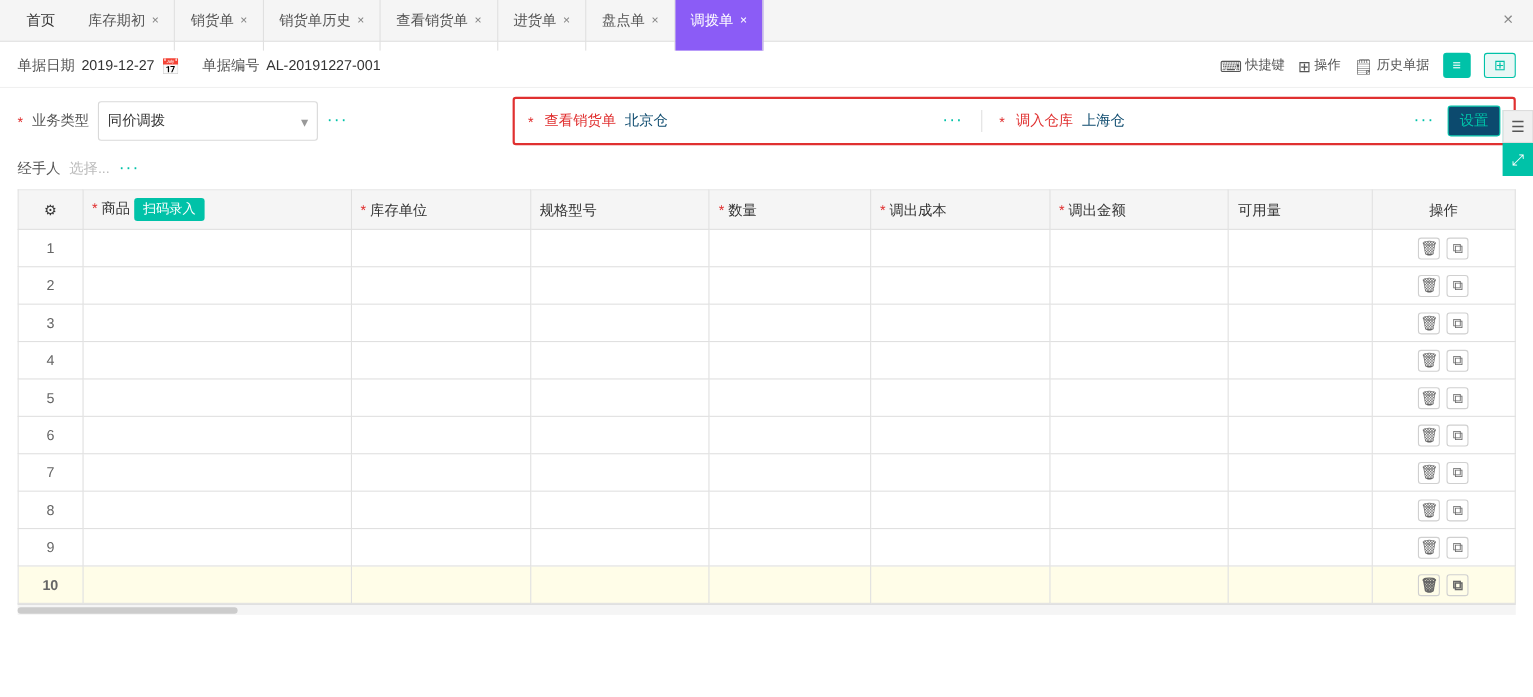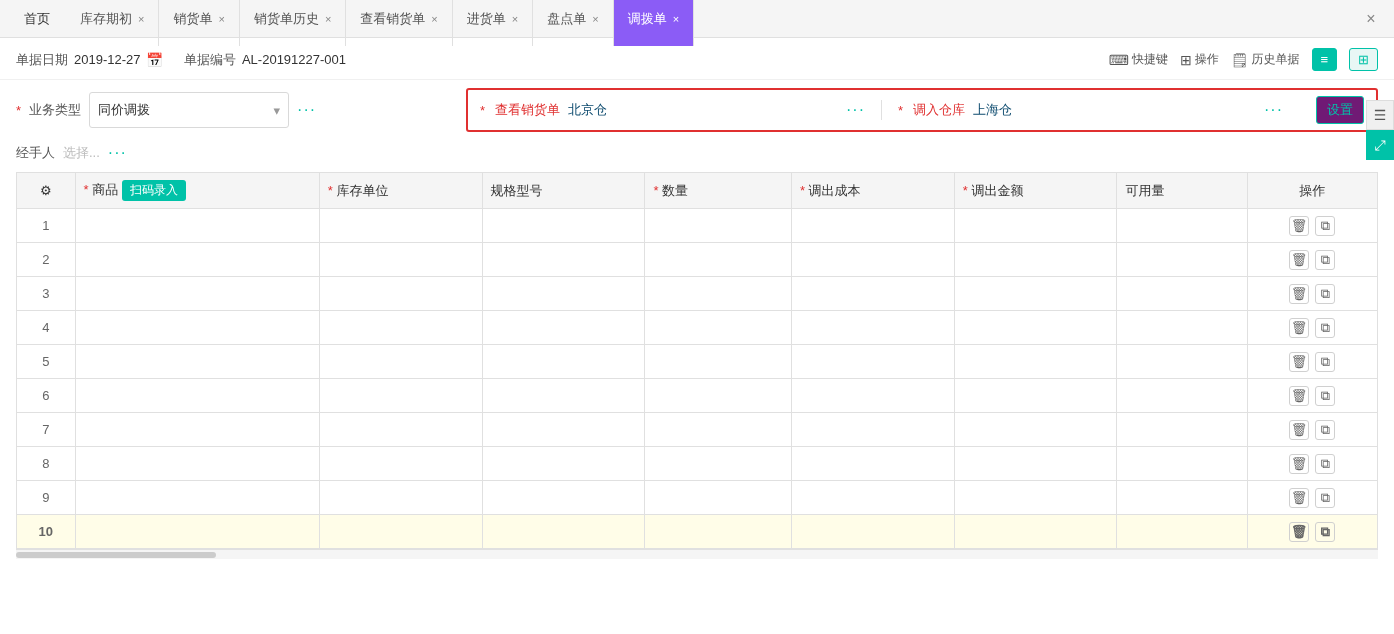--- a/index.html
+++ b/index.html
@@ -48,22 +48,22 @@
     .form-header-left { display: flex; align-items: center; gap: 20px; flex: 1; }
     .form-field { display: flex; align-items: center; gap: 6px; }
     .form-field label { color: #555; font-size: 13px; }
     .form-field .value { color: #333; font-size: 13px; }
     .calendar-icon { color: #00c2a8; font-size: 14px; cursor: pointer; }
 
     .header-actions { display: flex; align-items: center; gap: 12px; font-size: 12px; color: #555; }
     .header-action-item { display: flex; align-items: center; gap: 3px; cursor: pointer; }
 
     .btn-settings {
-      background: #701a75; color: #00c2a8; border: 1px solid #00c2a8;
-      padding: 3px 10px; border-radius: 3px; cursor: pointer; font-size: 13px; margin-left: 21px;
+      background: #0c4a6e; color: #00c2a8; border: 1px solid #00c2a8;
+      padding: 3px 10px; border-radius: 3px; cursor: pointer; font-size: 13px;
     }
     .btn-grid {
       background: #00c2a8; color: #fff; border: 1px solid #00c2a8;
       padding: 3px 8px; border-radius: 3px; cursor: pointer; font-size: 13px;
     }
 
     
     .form-row2 {
       padding: 8px 16px;
       display: flex; align-items: stretch;

